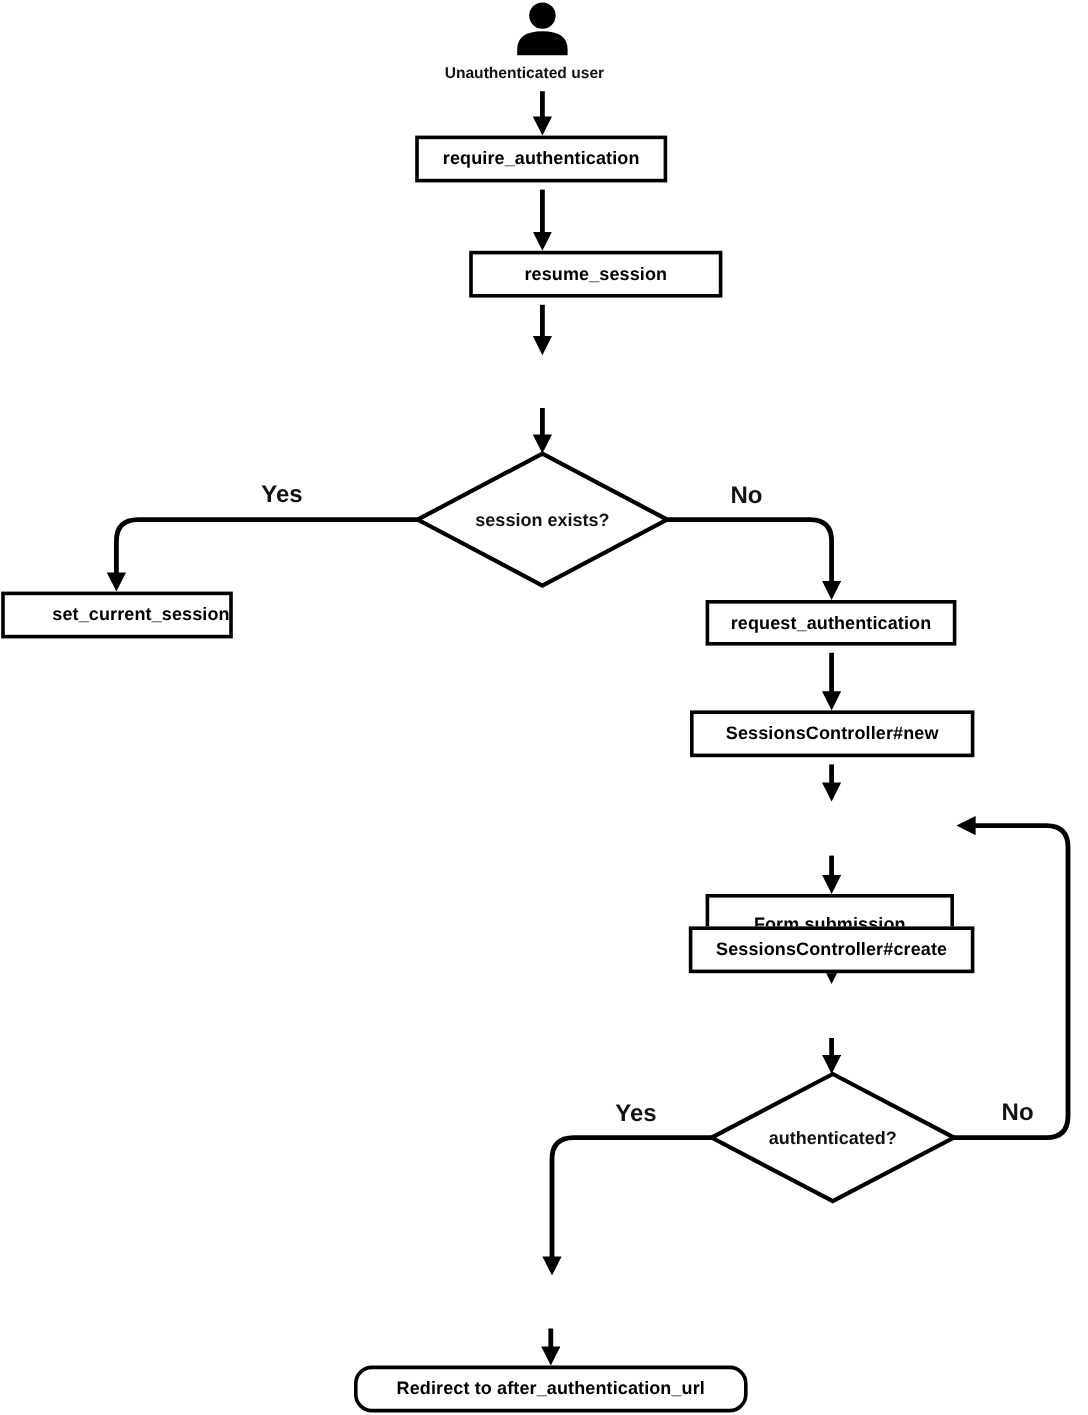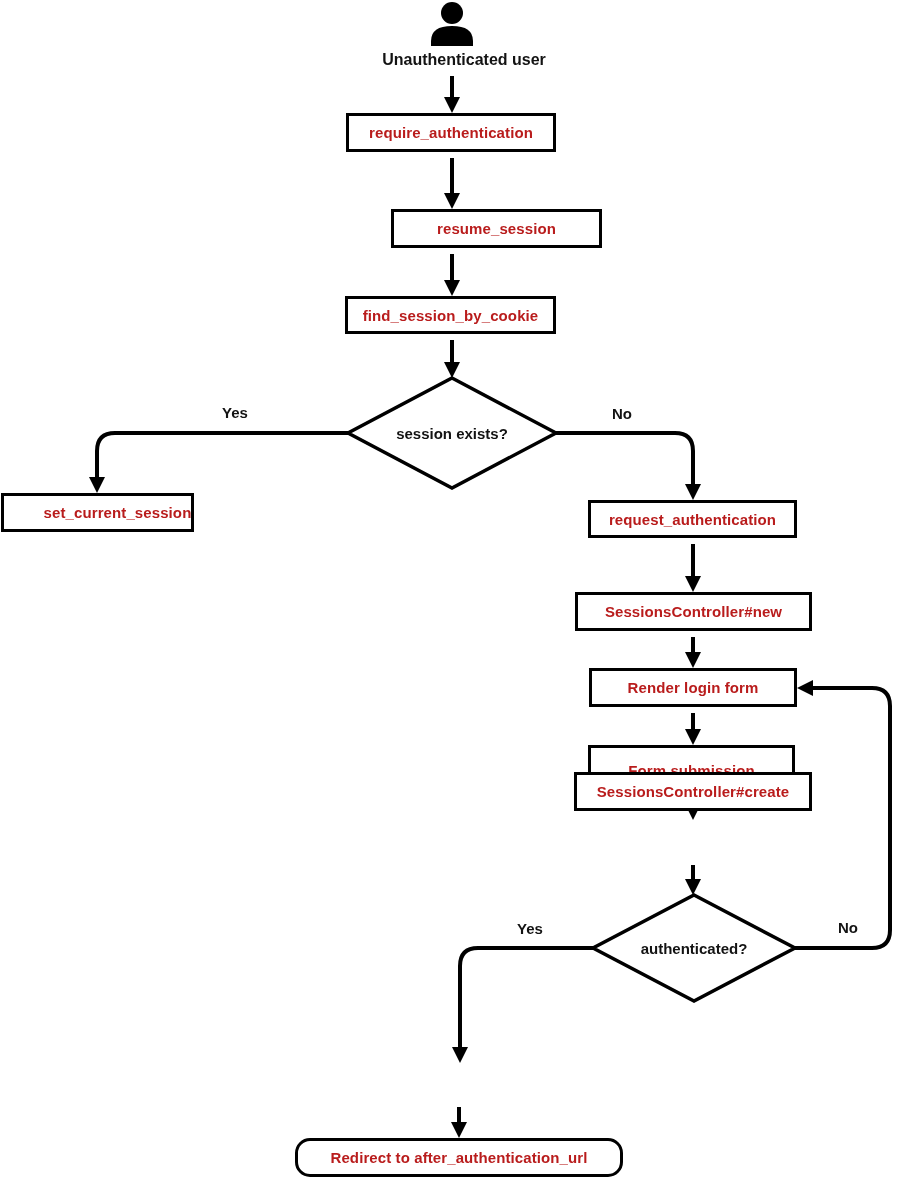--- a/index.html
+++ b/index.html
@@ -25,32 +25,32 @@
     position: absolute;
     box-sizing: border-box;
     border: 3px solid #000000;
     background: #ffffff;
     display: flex;
     align-items: center;
     justify-content: center;
     font-weight: 700;
     font-size: 15px;
     letter-spacing: 0.1px;
-    color: #b91c1c;
+    color: #000000;
     z-index: 2;
     white-space: nowrap;
     text-align: right;
   }
   .floatlabel {
     position: absolute;
     display: flex;
     align-items: center;
     justify-content: center;
     font-weight: 700;
-    font-size: 15px;
+    font-size: 20px;
     color: #131313;
     z-index: 3;
     white-space: nowrap;
   }
   .decision-label { font-size: 15px; }
 
   
   .nd0  { left: 346px; top: 113px;  width: 210px; height: 39px; }
   .nd1  { left: 345px; top: 209px;  width: 211px; height: 39px; margin-left: 46px; }
   .nd2  { left: 345px; top: 296px;  width: 211px; height: 38px; }
@@ -67,21 +67,21 @@
   .dl0 { left: 352px; top: 423px; width: 200px; height: 20px; }
   .dl1 { left: 594px; top: 938px; width: 200px; height: 20px; }
 
   
   .el0 { left: 210px; top: 402px; width: 50px; height: 20px; }
   .el1 { left: 597px; top: 403px; width: 50px; height: 20px; }
   .el2 { left: 505px; top: 918px; width: 50px; height: 20px; }
   .el3 { left: 823px; top: 917px; width: 50px; height: 20px; }
 
   
-  .actor-label { left: 364px; top: 50px; width: 200px; height: 20px; font-size: 16px; text-align: center; }
+  .actor-label { left: 337px; top: 50px; width: 200px; height: 20px; font-size: 13px; text-align: center; }
 </style>
 </head>
 <body>
 
 <div class="stage">
 
   <svg class="wires" width="907" height="1179" viewBox="0 0 907 1179">
     <defs>
       <marker id="ah" markerUnits="userSpaceOnUse" markerWidth="20" markerHeight="20" refX="2" refY="8" orient="auto">
         <path d="M0,0 L16,8 L0,16 Z" fill="#000000"></path>
@@ -113,25 +113,23 @@
     <path d="M459,1107 V1124" stroke="#000" stroke-width="4" fill="none" marker-end="url(#ah)"></path>
 
     <polygon points="452,378 556,433 452,488 348,433" fill="#ffffff" stroke="#000000" stroke-width="3.5" stroke-linejoin="miter"></polygon>
     <polygon points="694,895 795,948 694,1001 593,948" fill="#ffffff" stroke="#000000" stroke-width="3.5" stroke-linejoin="miter"></polygon>
   </svg>
 
   <div class="floatlabel actor-label">Unauthenticated user</div>
 
   <div class="node nd0">require_authentication</div>
   <div class="node nd1">resume_session</div>
-  <div class="node nd2">find_session_by_cookie</div>
   <div class="node nd3">set_current_session</div>
   <div class="node nd5">SessionsController#new</div>
   <div class="node nd4">request_authentication</div>
-  <div class="node nd6">Render login form</div>
   <div class="node nd7">Form submission</div>
   <div class="node nd8">SessionsController#create</div>
   <div class="node nd10">Redirect to after_authentication_url</div>
 
   <div class="floatlabel decision-label dl0">session exists?</div>
   <div class="floatlabel decision-label dl1">authenticated?</div>
 
   <div class="floatlabel el0">Yes</div>
   <div class="floatlabel el1">No</div>
   <div class="floatlabel el2">Yes</div>

